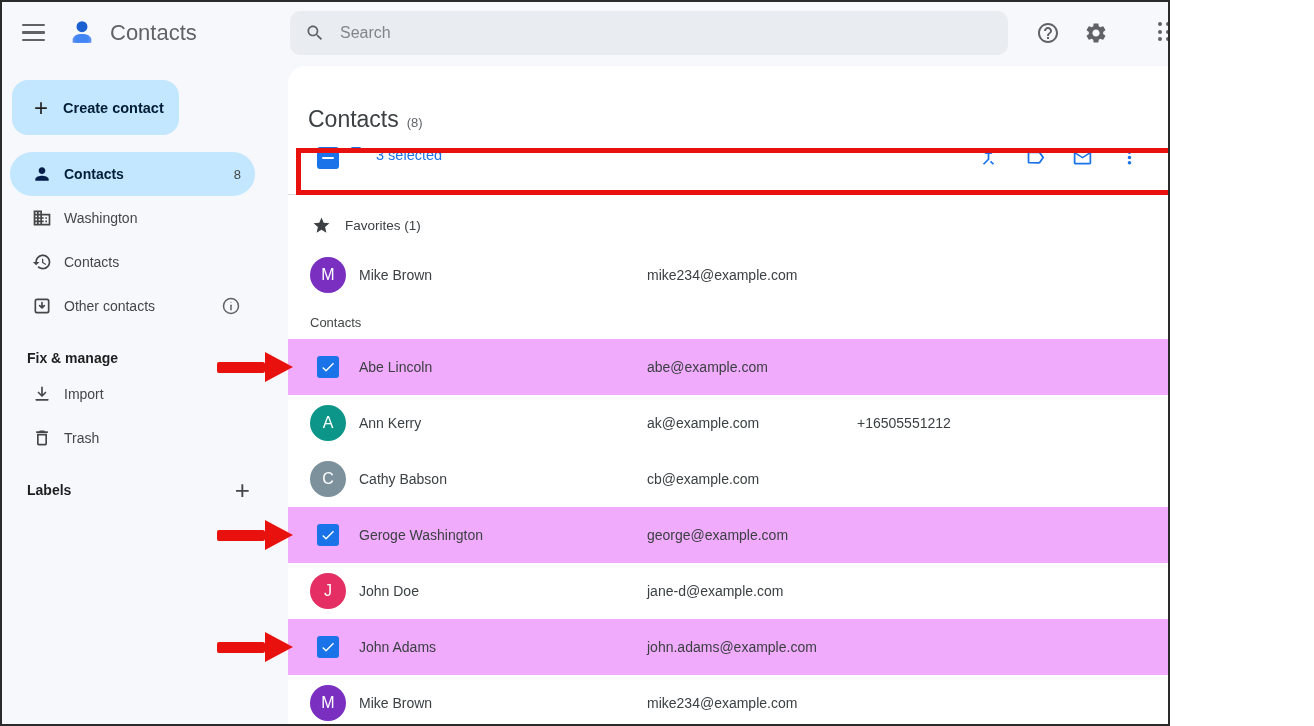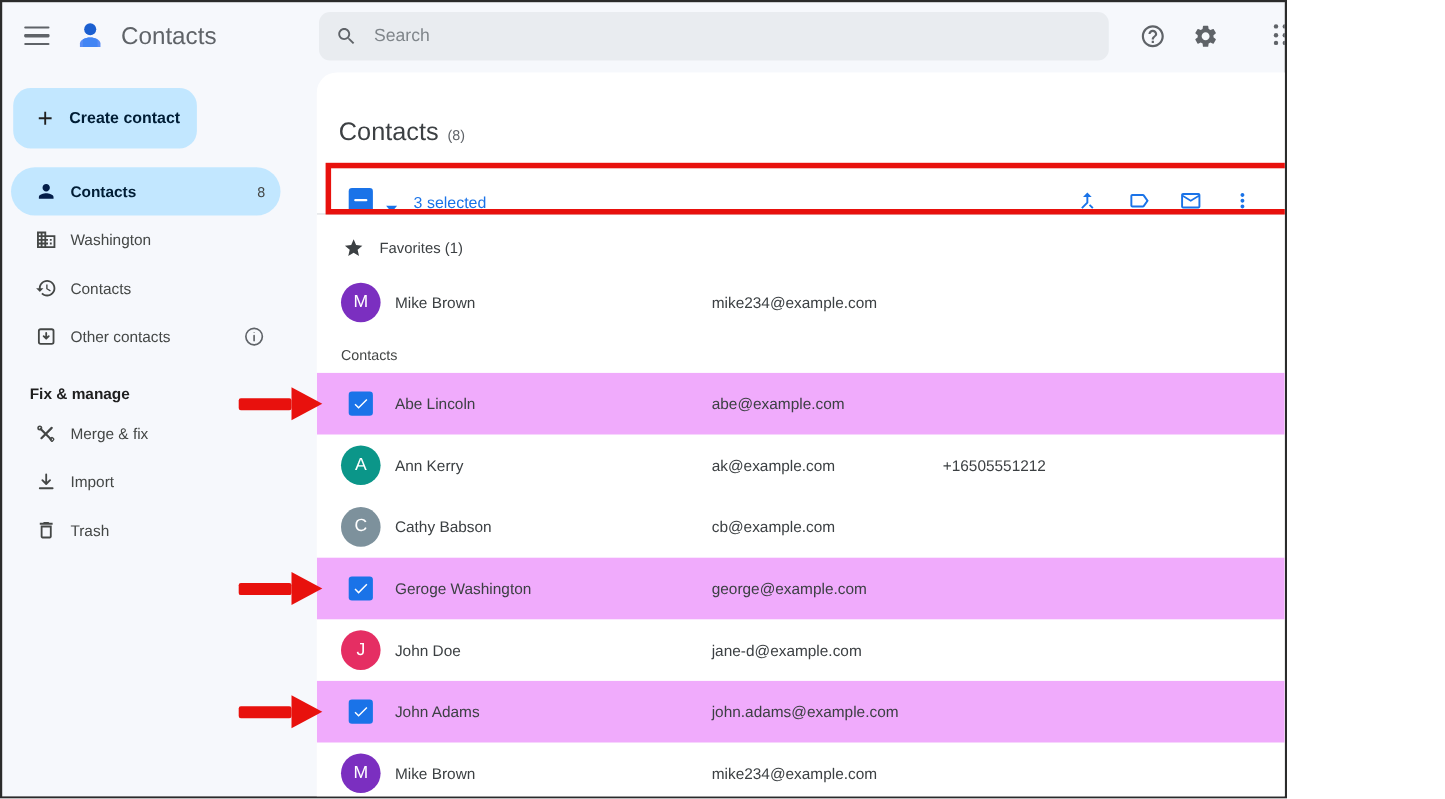--- a/index.html
+++ b/index.html
@@ -44,21 +44,21 @@
   .side-section.labels { height:44px; margin-top:8px; }
   .side-section .plusbtn { margin-left:auto; margin-right:24px; background:none; border:none;
     font-size:26px; font-weight:400; color:#444746; cursor:pointer; line-height:1; }
   .sicon { line-height:0; width:20px; flex:none; }
   
   .card { position:absolute; top:64px; left:286px; right:0; bottom:0;
     background:#fff; border-top-left-radius:18px; overflow:hidden; }
   .page-title-row { margin:40px 0 0 20px; display:flex; align-items:baseline; gap:8px; }
   .page-title-row h1 { font-size:23px; font-weight:400; color:#3c4043; }
   .title-count { font-size:13px; color:#5f6368; }
-  .toolbar { margin-top:14px; height:46px; display:flex; align-items:flex-end; padding-left:29px; }
+  .toolbar { margin-top:14px; height:46px; display:flex; align-items:flex-start; padding-left:29px; }
   .tb-checkbox { width:22px; height:22px; border-radius:3px; background:#1a73e8;
     display:flex; align-items:center; justify-content:center; cursor:pointer; flex:none; }
   .tb-checkbox .minus { width:12px; height:2.6px; background:#fff; border-radius:1px; }
   .tb-caret { margin-left:12px; width:0; height:0; cursor:pointer;
     border-left:5.5px solid transparent; border-right:5.5px solid transparent; border-top:6.5px solid #1a73e8; }
   .tb-selected { margin-left:15px; font-size:14.5px; color:#1a73e8; }
   .tb-actions { margin-left:auto; display:flex; align-items:center; gap:26px; padding-right:28px; }
   .tb-actions button { background:none; border:none; cursor:pointer; line-height:0; }
   .divider { height:1px; background:#dadce0; margin-top:1px; }
   .fav-header { margin-top:8px; height:44px; display:flex; align-items:center; padding-left:24px; gap:14px; }
@@ -192,48 +192,41 @@
       </div>
     </nav>
 
     <div class="side-section">
       <span>Fix &amp; manage</span>
     </div>
 
     <nav>
       <div class="side-item">
         <span class="sicon">
-          <svg width="20" height="20" viewBox="0 0 24 24" fill="none" stroke="#444746" stroke-width="2.4" stroke-linecap="round">
-              <path d="M6 7.2 17.2 18.4"></path>
-              <path d="M18 6 6.8 17.2"></path>
-              <circle cx="5" cy="6" r="1.9" stroke-width="1.7"></circle>
-              <rect x="16.7" y="16.9" width="3.2" height="3.2" rx="0.8" stroke-width="1.5" transform="rotate(45 18.3 18.5)"></rect>
-            </svg>
-        </span>
-        <span>Merge &amp; fix</span>
-      </div>
-      <div class="side-item">
-        <span class="sicon">
           <svg width="20" height="20" viewBox="0 0 24 24" fill="none" stroke="#444746" stroke-width="2" stroke-linecap="round" stroke-linejoin="round">
               <path d="M12 4v10M7.8 10.2 12 14.4l4.2-4.2"></path>
               <path d="M5 19h14"></path>
             </svg>
         </span>
         <span>Import</span>
       </div>
       <div class="side-item">
         <span class="sicon">
           <svg width="20" height="20" viewBox="0 0 24 24" fill="#444746">
               <path d="M6 19c0 1.1.9 2 2 2h8c1.1 0 2-.9 2-2V7H6v12zM8 9h8v10H8V9zm7.5-5-1-1h-5l-1 1H5v2h14V4h-3.5z"></path>
             </svg>
         </span>
         <span>Trash</span>
       </div>
     </nav>
 
+    <div class="side-section labels">
+      <span>Labels</span>
+      <button class="plusbtn">+</button>
+    </div>
   </aside>
 
   <main class="card">
     <div class="page-title-row">
       <h1>Contacts</h1>
       <span class="title-count">(8)</span>
     </div>
 
     <div class="toolbar">
       <span class="tb-checkbox">

